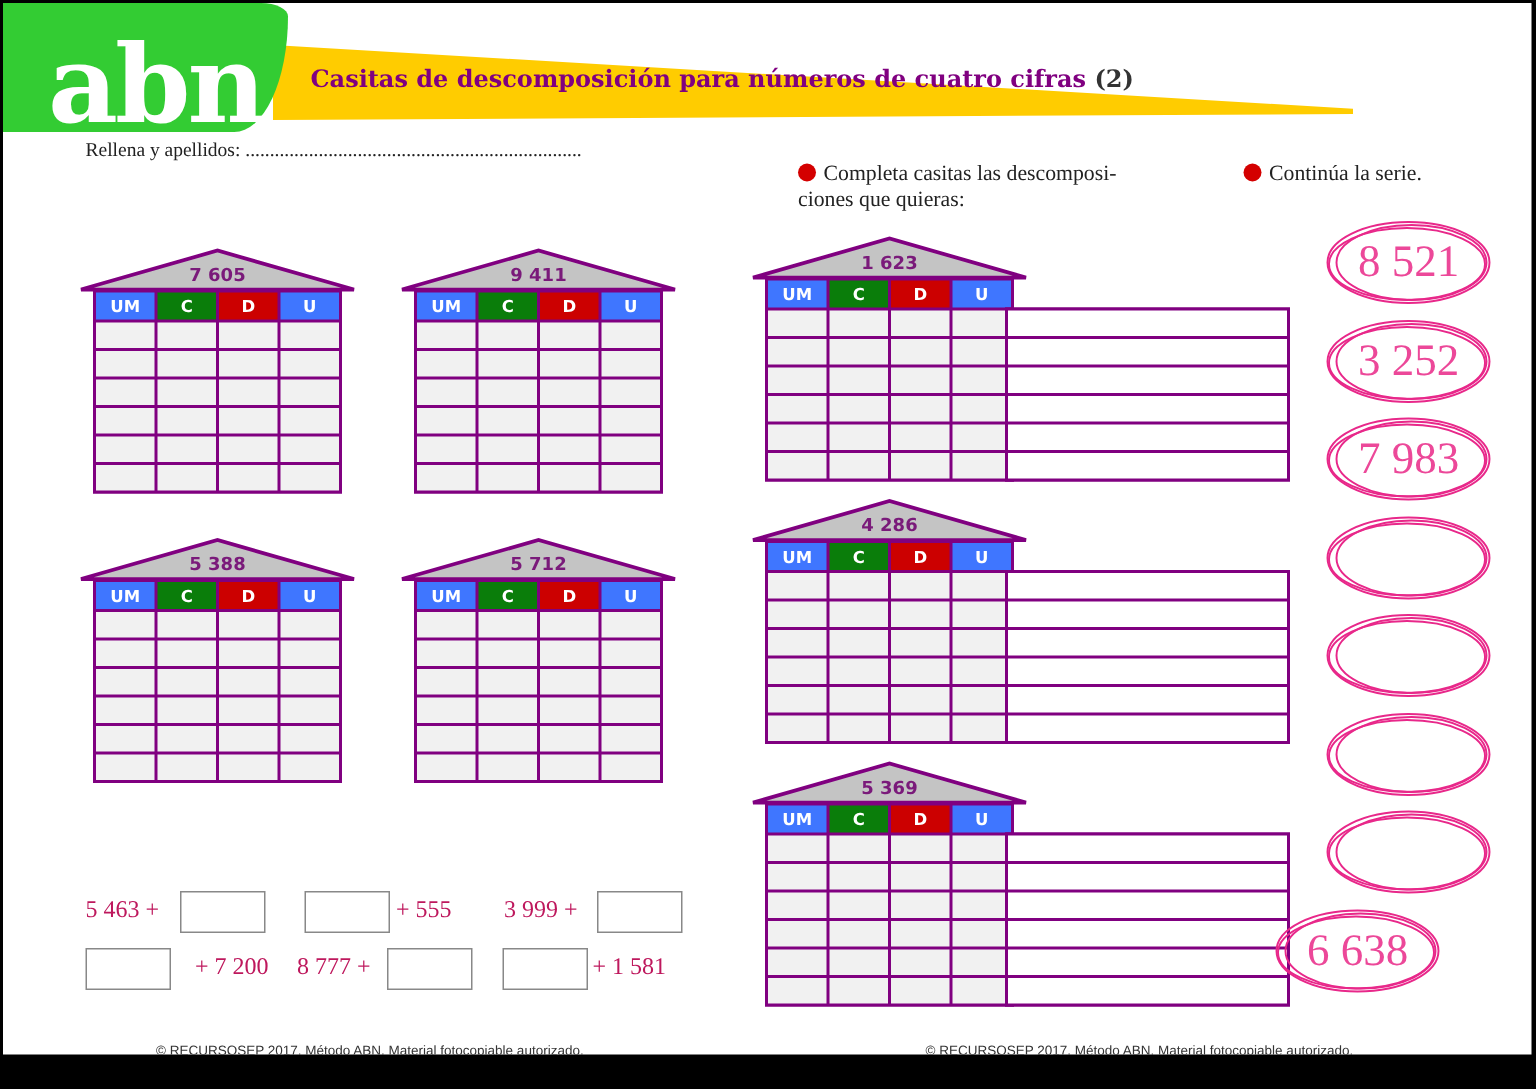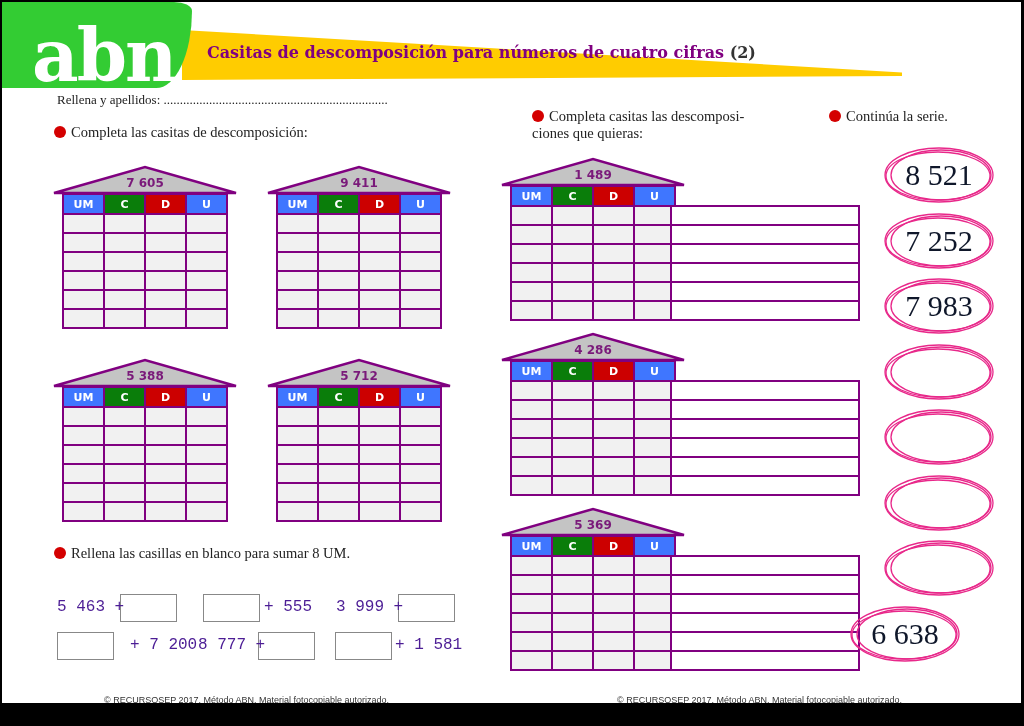--- a/index.html
+++ b/index.html
@@ -15,52 +15,46 @@
   .dot { display:inline-block; width:12px; height:12px; border-radius:50%; background:#d40000; margin-right:5px; vertical-align:-1px; }
   .house { position:absolute; }
   .roof { position:absolute; left:0; top:0; }
   .roof-label { position:absolute; font-family:"DejaVu Sans", sans-serif; font-weight:bold; font-size:12px; color:#7a1a7a; text-align:center; }
   .grid { position:absolute; border:2px solid #800080; background:#800080; display:grid; grid-template-columns:repeat(4,1fr); gap:2px; }
   .hd { font-family:"DejaVu Sans", sans-serif; font-weight:bold; font-size:11px; color:#fff; display:flex; align-items:center; justify-content:center; }
   .cell { background:#f1f1f1; }
   .lines { position:absolute; border:2px solid #800080; background:#800080; display:grid; gap:2px; }
   .line { background:#fff; }
   .oval { position:absolute; width:112px; height:60px; }
-  .oval-text { position:absolute; left:0; top:0; width:112px; height:60px; display:flex; align-items:center; justify-content:center; font-family:"Liberation Serif", serif; font-size:30px; color:#0f172a; }
-  .sum { position:absolute; font-family:Liberation Mono, monospace; font-size:16px; color:#4c1d95; white-space:nowrap; }
+  .oval-text { position:absolute; left:0; top:0; width:112px; height:60px; display:flex; align-items:center; justify-content:center; font-family:"Liberation Serif", serif; font-size:30px; color:#ec4899; }
+  .sum { position:absolute; font-family:Liberation Serif, serif; font-size:16px; color:#be185d; white-space:nowrap; }
   .box { position:absolute; width:55px; height:26px; border:1px solid #888; background:#fff; }
   .footer { position:absolute; top:693px; font-family:"Liberation Sans", sans-serif; font-size:9px; color:#333; white-space:nowrap; }
 </style>
 </head>
 <body>
 
 <div class="page">
 
   <div class="yellow-band"></div>
   <div class="green-blob"></div>
   <div class="logo">abn</div>
   <div class="title">
     <span>Casitas de descomposición para números de cuatro cifras</span>
     <span class="num">(2)</span>
   </div>
   <div class="name-line">Rellena y apellidos: .....................................................................</div>
 
-  <div class="instr" style="left:52px; top:122px;">
-    <span class="dot"></span><span>Completa las casitas de descomposición:</span>
-  </div>
   <div class="instr" style="left:530px; top:106px; width:282px; text-align:justify;">
     <span class="dot"></span><span>Completa casitas las descomposi-</span><br>
     <span>ciones que quieras:</span>
   </div>
   <div class="instr" style="left:827px; top:106px;">
     <span class="dot"></span><span>Continúa la serie.</span>
   </div>
-  <div class="instr" style="left:52px; top:543px;">
-    <span class="dot"></span><span>Rellena las casillas en blanco para sumar 8 UM.</span>
-  </div>
 
   <div id="left-houses">
       <div class="house" style="left: 60px; top: 163px;">
         <svg width="186" height="30" class="roof" style="left: -10px;">
           <polygon points="2,28 93,2 184,28" fill="#c4c4c4" stroke="#800080" stroke-width="2.5"></polygon>
         </svg>
         <div class="roof-label" style="left: 0px; top: 11px; width: 166px;">7 605</div>
         <div class="grid" style="left: 0px; top: 28px; width: 162px; grid-template-rows: 18px repeat(6, 17px);">
           <div class="hd" style="background: rgb(63, 118, 255);">UM</div>
           <div class="hd" style="background: rgb(10, 125, 10);">C</div>
@@ -200,21 +194,21 @@
           <div class="cell"></div>
         </div>
       </div>
     </div>
 
   <div id="right-houses">
       <div class="house" style="left: 508px; top: 155px;">
         <svg width="186" height="30" class="roof" style="left: -10px;">
           <polygon points="2,28 93,2 184,28" fill="#c4c4c4" stroke="#800080" stroke-width="2.5"></polygon>
         </svg>
-        <div class="roof-label" style="left: 0px; top: 11px; width: 166px;">1 489</div>
+        <div class="roof-label" style="left: 0px; top: 11px; width: 166px;">1 623</div>
         <div class="grid" style="left: 0px; top: 28px; width: 162px; grid-template-rows: 18px repeat(6, 17px);">
           <div class="hd" style="background: rgb(63, 118, 255);">UM</div>
           <div class="hd" style="background: rgb(10, 125, 10);">C</div>
           <div class="hd" style="background: rgb(204, 0, 0);">D</div>
           <div class="hd" style="background: rgb(63, 118, 255);">U</div>
           <div class="cell"></div>
           <div class="cell"></div>
           <div class="cell"></div>
           <div class="cell"></div>
           <div class="cell"></div>
@@ -340,21 +334,21 @@
   <div id="series">
       <div class="oval" style="left: 881px; top: 143px;"><svg width="112" height="60">
           <ellipse cx="56" cy="30" rx="54" ry="27" fill="none" stroke="#e8288a" stroke-width="1.3"></ellipse>
           <ellipse cx="58" cy="30" rx="50" ry="25" fill="none" stroke="#e8288a" stroke-width="1.3"></ellipse>
           <ellipse cx="55" cy="31" rx="52" ry="24" fill="none" stroke="#e8288a" stroke-width="1.3"></ellipse>
         </svg><div class="oval-text">8 521</div></div>
       <div class="oval" style="left: 881px; top: 208.5px;"><svg width="112" height="60">
           <ellipse cx="56" cy="30" rx="54" ry="27" fill="none" stroke="#e8288a" stroke-width="1.3"></ellipse>
           <ellipse cx="58" cy="30" rx="50" ry="25" fill="none" stroke="#e8288a" stroke-width="1.3"></ellipse>
           <ellipse cx="55" cy="31" rx="52" ry="24" fill="none" stroke="#e8288a" stroke-width="1.3"></ellipse>
-        </svg><div class="oval-text">7 252</div></div>
+        </svg><div class="oval-text">3 252</div></div>
       <div class="oval" style="left: 881px; top: 274px;"><svg width="112" height="60">
           <ellipse cx="56" cy="30" rx="54" ry="27" fill="none" stroke="#e8288a" stroke-width="1.3"></ellipse>
           <ellipse cx="58" cy="30" rx="50" ry="25" fill="none" stroke="#e8288a" stroke-width="1.3"></ellipse>
           <ellipse cx="55" cy="31" rx="52" ry="24" fill="none" stroke="#e8288a" stroke-width="1.3"></ellipse>
         </svg><div class="oval-text">7 983</div></div>
       <div class="oval" style="left: 881px; top: 339.5px;"><svg width="112" height="60">
           <ellipse cx="56" cy="30" rx="54" ry="27" fill="none" stroke="#e8288a" stroke-width="1.3"></ellipse>
           <ellipse cx="58" cy="30" rx="50" ry="25" fill="none" stroke="#e8288a" stroke-width="1.3"></ellipse>
           <ellipse cx="55" cy="31" rx="52" ry="24" fill="none" stroke="#e8288a" stroke-width="1.3"></ellipse>
         </svg><div class="oval-text"></div></div>

